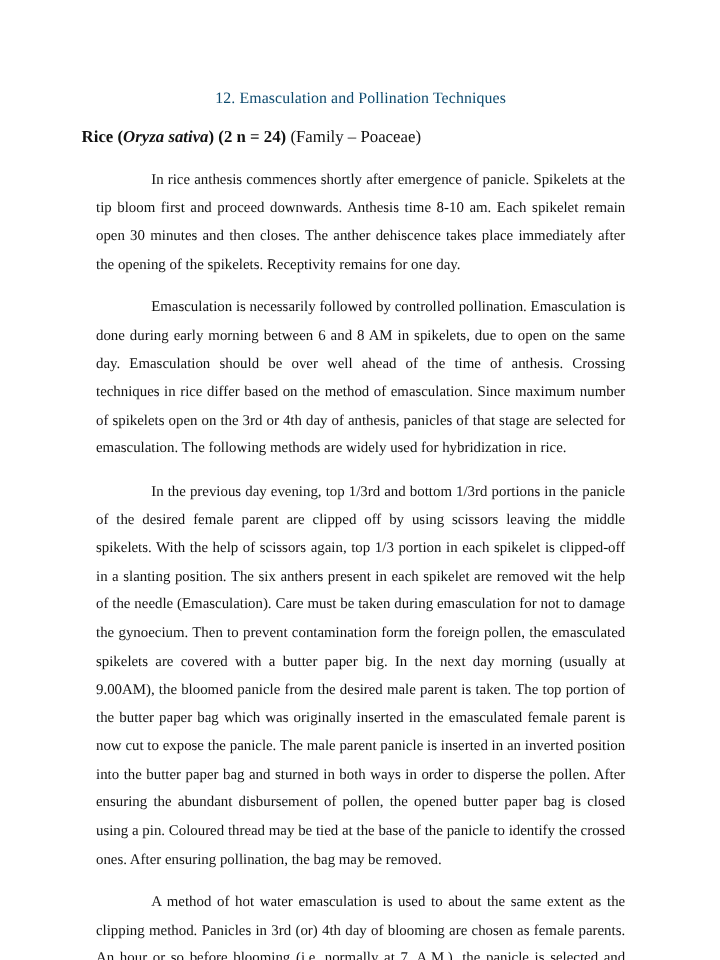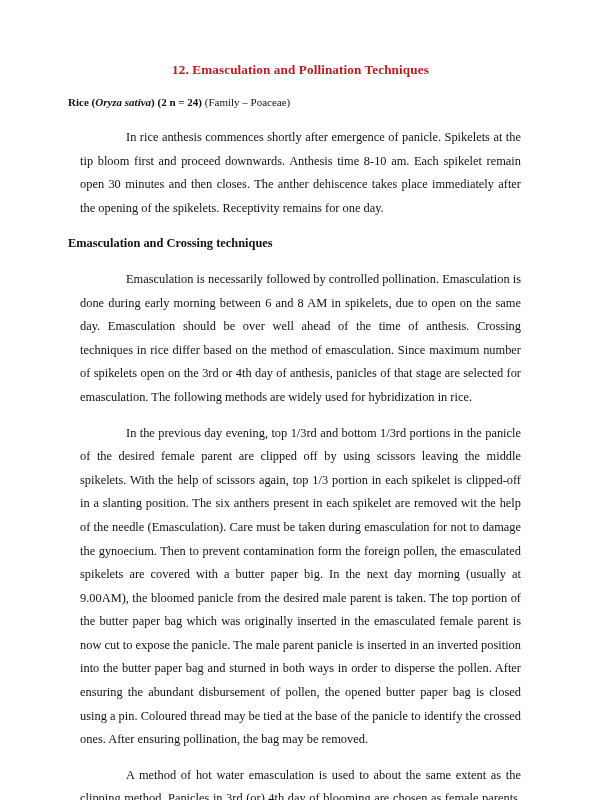--- a/index.html
+++ b/index.html
@@ -17,28 +17,28 @@
   .page {
     position: relative;
     width: 600px;
     height: 800px;
     background: #ffffff;
     box-sizing: border-box;
     padding: 62px 67px 0 68px;
   }
   .doc-title {
     font-size: 13.2px;
-    font-weight: bold;
+    font-weight: normal;
     text-align: center;
-    color: #b91c1c;
-    margin: 0 0 13px 0;
+    color: #0c4a6e;
+    margin: 12px 0 13px 0;
     letter-spacing: 0.1px;
   }
   .subtitle {
-    font-size: 11px;
+    font-size: 14px;
     margin: 0 0 2px 0;
     line-height: 23px;
     text-align: left;
   }
   .subtitle .b { font-weight: bold; }
   .subtitle .bi { font-weight: bold; font-style: italic; }
   .subtitle .reg { font-weight: normal; }
   .section-heading {
     font-size: 12.4px;
     font-weight: bold;
@@ -62,20 +62,19 @@
 <div class="page">
 
   <h1 class="doc-title">12. Emasculation and Pollination Techniques</h1>
 
   <p class="subtitle">
     <span class="b">Rice (</span><span class="bi">Oryza sativa</span><span class="b">) (2 n = 24) </span><span class="reg">(Family – Poaceae)</span>
   </p>
 
   <p class="para">In rice anthesis commences shortly after emergence of panicle. Spikelets at the tip bloom first and proceed downwards. Anthesis time 8-10 am. Each spikelet remain open 30 minutes and then closes. The anther dehiscence takes place immediately after the opening of the spikelets. Receptivity remains for one day.</p>
 
-  <h2 class="section-heading">Emasculation and Crossing techniques</h2>
   <p class="para">Emasculation is necessarily followed by controlled pollination. Emasculation is done during early morning between 6 and 8 AM in spikelets, due to open on the same day. Emasculation should be over well ahead of the time of anthesis. Crossing techniques in rice differ based on the method of emasculation. Since maximum number of spikelets open on the 3rd or 4th day of anthesis, panicles of that stage are selected for emasculation. The following methods are widely used for hybridization in rice.</p>
 
   <p class="para">In the previous day evening, top 1/3rd and bottom 1/3rd portions in the panicle of the desired female parent are clipped off by using scissors leaving the middle spikelets.  With the help of scissors again, top 1/3 portion in each spikelet is clipped-off in a slanting position.  The six anthers present in each spikelet are removed wit the help of the needle (Emasculation).  Care must be taken during emasculation for not to damage the gynoecium.  Then to prevent contamination form the foreign pollen, the emasculated spikelets are covered with a butter paper big. In the next day morning (usually at 9.00AM), the bloomed panicle from the desired male parent is taken.  The top portion of the butter paper bag which was originally inserted in the emasculated female parent is now cut to expose the panicle.  The male parent panicle is inserted in an inverted position into the butter paper bag and sturned in both ways in order to disperse the pollen. After ensuring the abundant disbursement of pollen, the opened butter paper bag is closed using a pin.  Coloured thread may be tied at the base of the panicle to identify the crossed ones.  After ensuring pollination, the bag may be removed.</p>
 
   <p class="para last">A method of hot water emasculation is used to about the same extent as the clipping method.  Panicles in 3rd (or) 4th day of blooming are chosen as female parents.  An hour or so before blooming (i.e. normally at 7. A.M.), the panicle is selected and under developed and</p>
 
 </div>
 
 </body></html>

